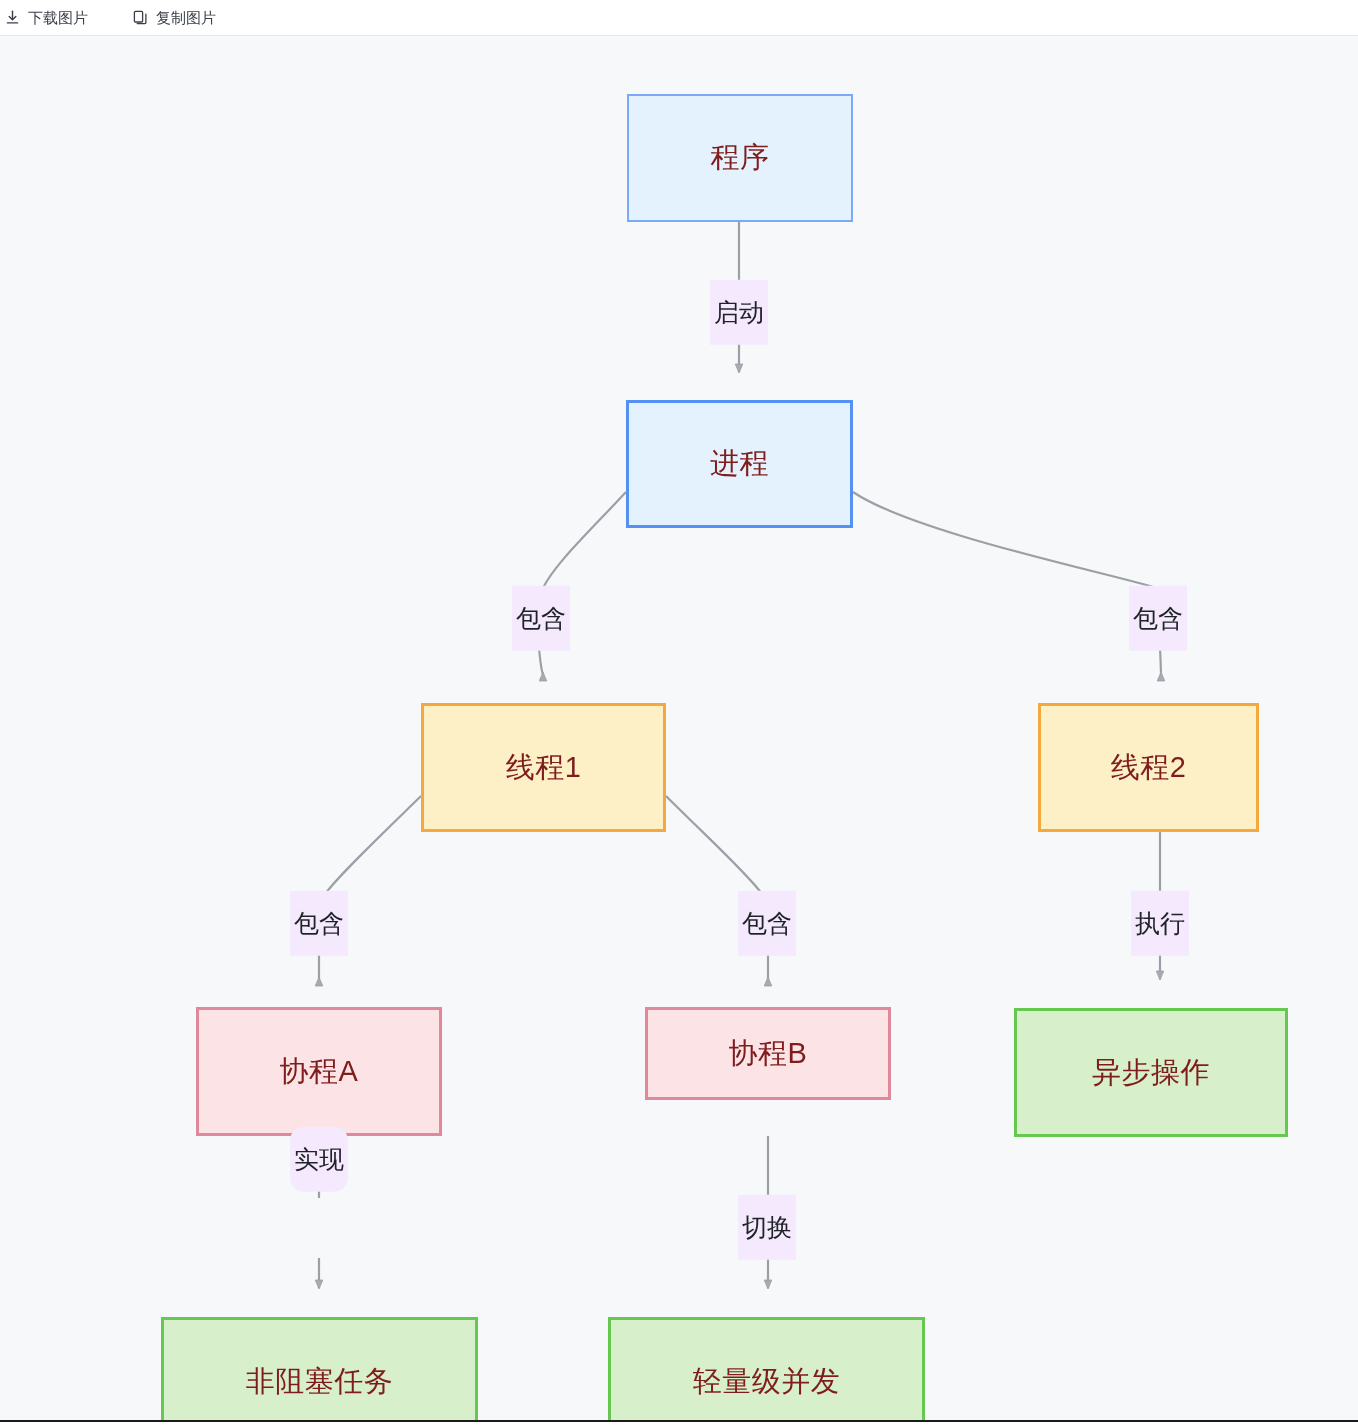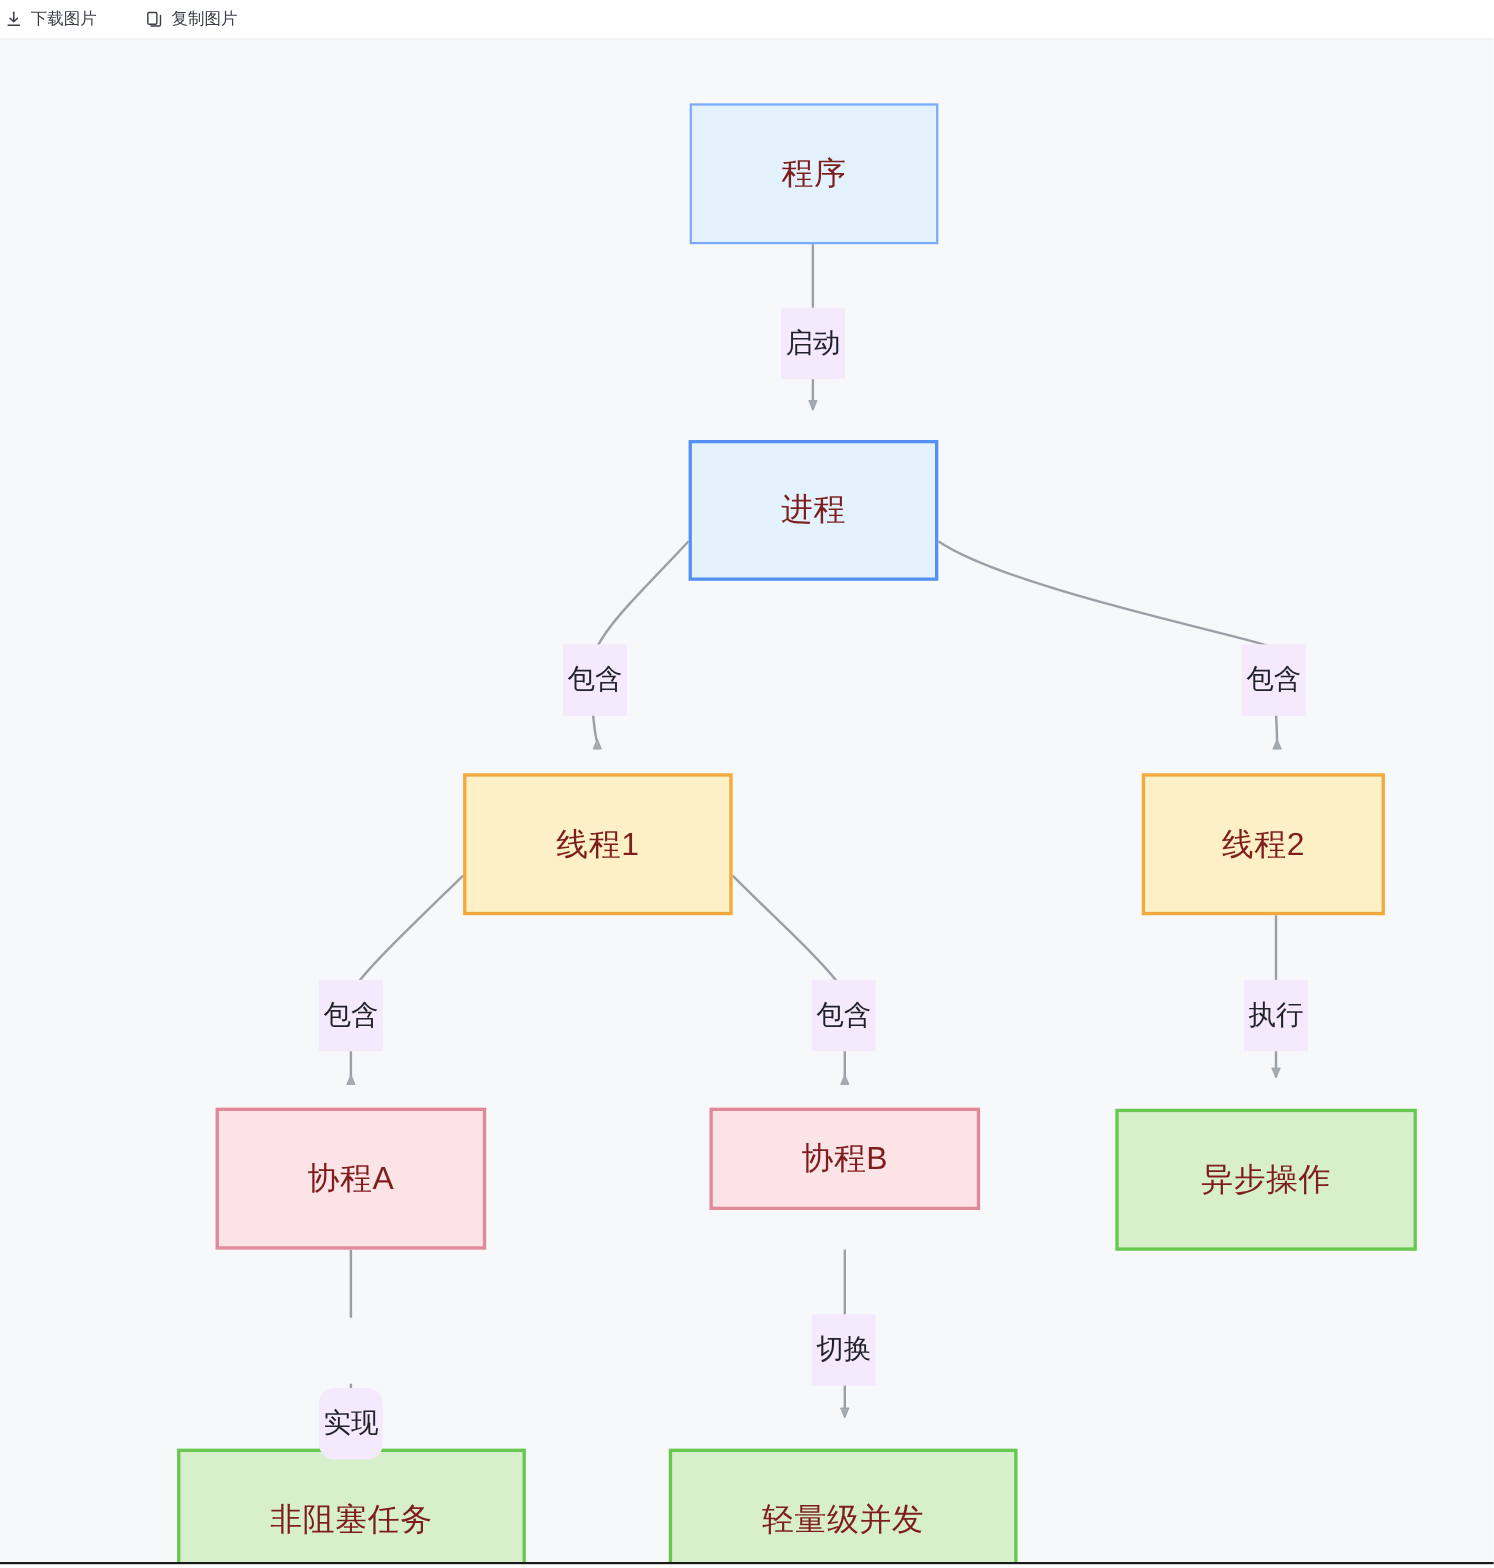--- a/index.html
+++ b/index.html
@@ -209,16 +209,16 @@
   <div class="node green" style="left:608px;top:1281px;width:317px;height:129px;">
     <span>轻量级并发</span>
   </div>
 
   <div class="edge-label" style="left:739px;top:276px;">启动</div>
   <div class="edge-label" style="left:541px;top:582px;">包含</div>
   <div class="edge-label" style="left:1158px;top:582px;">包含</div>
   <div class="edge-label" style="left:319px;top:887px;">包含</div>
   <div class="edge-label" style="left:767px;top:887px;">包含</div>
   <div class="edge-label" style="left:1160px;top:887px;">执行</div>
-  <div class="edge-label" style="left:319px;top:1258px;border-radius:14px;">实现</div>
+  <div class="edge-label" style="left:319px;top:1123px;border-radius:14px;">实现</div>
   <div class="edge-label" style="left:767px;top:1191px;">切换</div>
 
 </div>
 
 </body></html>

